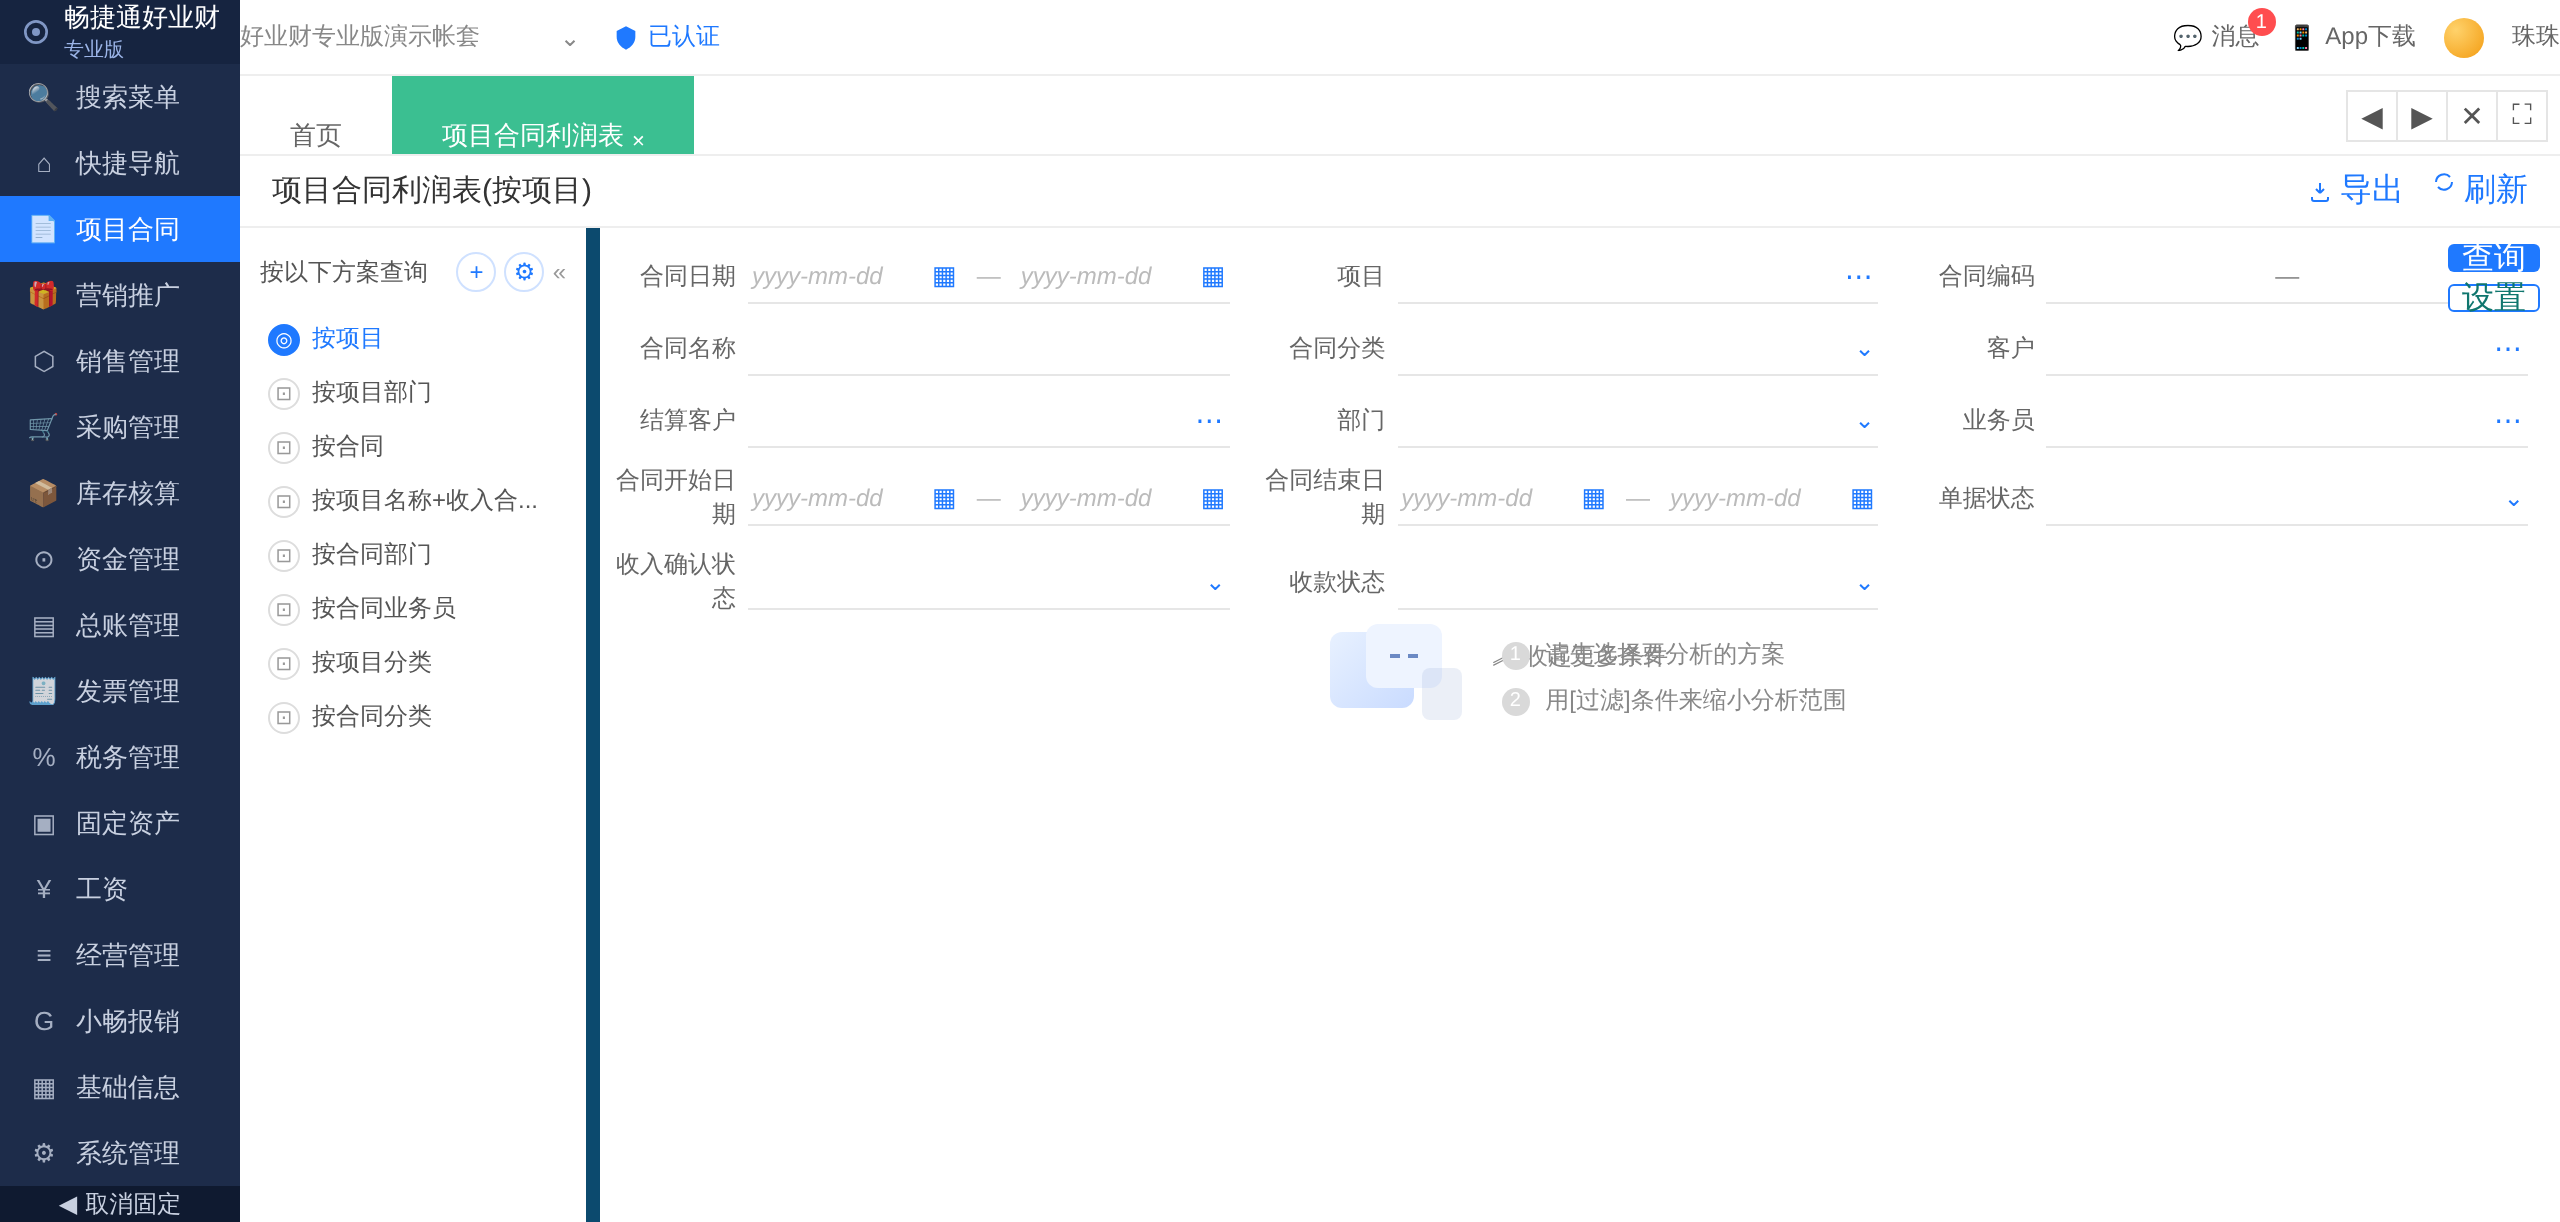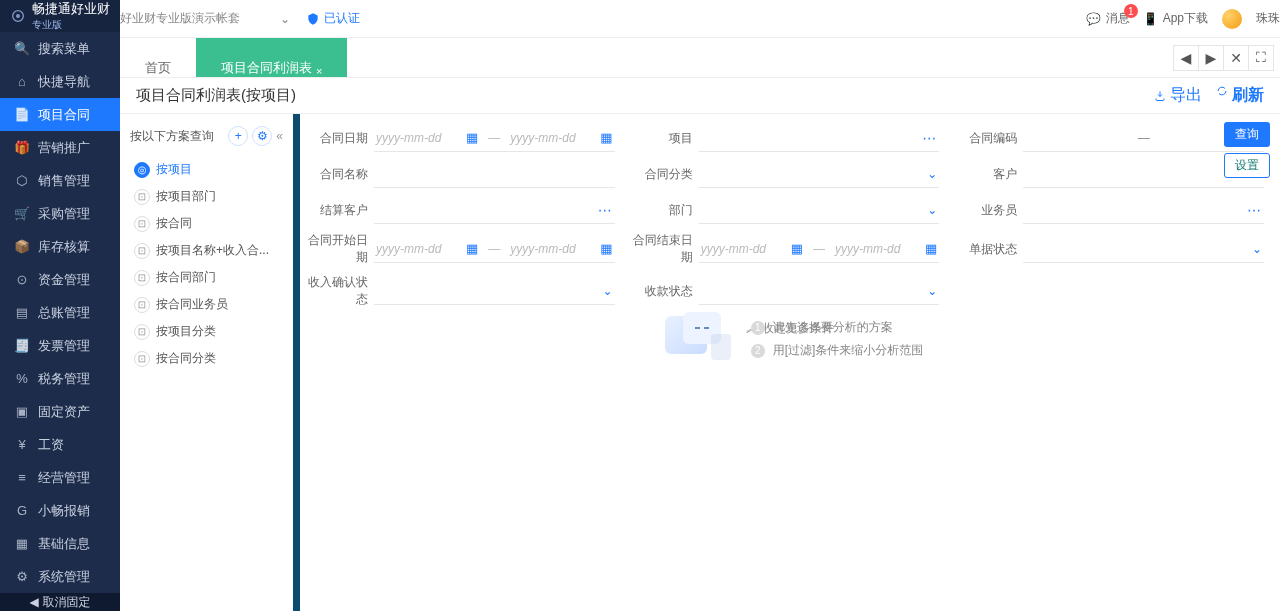--- a/index.html
+++ b/index.html
@@ -62,21 +62,21 @@
 .finput .chev { color:#1f79ff; font-size:12px; }
 .finput .dots { color:#1f79ff; font-size:14px; letter-spacing:1px; }
 .finput.center { justify-content:center; color:#888; }
 
 
 .collapse { text-align:center; color:#888; font-size:12px; padding:6px 0 10px; }
 .collapse span { display:inline-flex; align-items:flex-start; gap:4px; cursor:pointer; }
 
 
 .rightbtns { position:absolute; right:10px; top:8px; display:flex; flex-direction:column; gap:6px; }
-.btn { width:46px; height:25px; border-radius:3px; font-size:12px; display:flex; align-items:center; justify-content:center; cursor:pointer; }
+.btn { width:46px; height:14px; border-radius:3px; font-size:16px; display:flex; align-items:center; justify-content:center; cursor:pointer; }
 .btn.primary { background:#1f79ff; color:#fff; }
 .btn.outline { border:1px solid #1f79ff; color:#0f766e; background:#fff; }
 
 
 .empty { position:absolute; top:190px; left:0; right:0; display:flex; flex-direction:column; align-items:center; gap:18px; }
 .empty-robot { width:70px; height:70px; position:relative; }
 .robot-box { position:absolute; left:8px; top:12px; width:42px; height:38px; background:linear-gradient(135deg,#e8f1ff,#c9dbff); border-radius:6px; }
 .robot-face { position:absolute; left:26px; top:8px; width:38px; height:32px; background:#eef4ff; border-radius:6px; display:flex; align-items:center; justify-content:center; gap:4px; }
 .robot-face::before,.robot-face::after { content:""; width:5px; height:2px; background:#6b89c4; }
 .robot-shadow { position:absolute; right:-4px; top:30px; width:20px; height:26px; background:rgba(120,150,200,.15); border-radius:4px; }
@@ -225,21 +225,21 @@
 
   <div class="page-head">
     <span>项目合同利润表(按项目)</span>
     <div class="page-head-right">
       <span style="display:flex;align-items:center;gap:4px;">
         <svg width="12" height="12" viewBox="0 0 24 24">
             <path d="M12 3v10m0 0 4-4m-4 4-4-4M4 17v2a2 2 0 0 0 2 2h12a2 2 0 0 0 2-2v-2" fill="none" stroke="#1f79ff" stroke-width="2"></path>
           </svg>
         <span>导出</span>
       </span>
-      <span style="display:flex;gap:4px;font-weight:bold;">
+      <span style="display:flex;gap:4px;">
         <svg width="12" height="12" viewBox="0 0 24 24">
             <path d="M4 12a8 8 0 0 1 14-5m2 5a8 8 0 0 1-14 5" fill="none" stroke="#1f79ff" stroke-width="2"></path>
           </svg>
         <span>刷新</span>
       </span>
     </div>
   </div>
 
   <div class="bodywrap">
 

